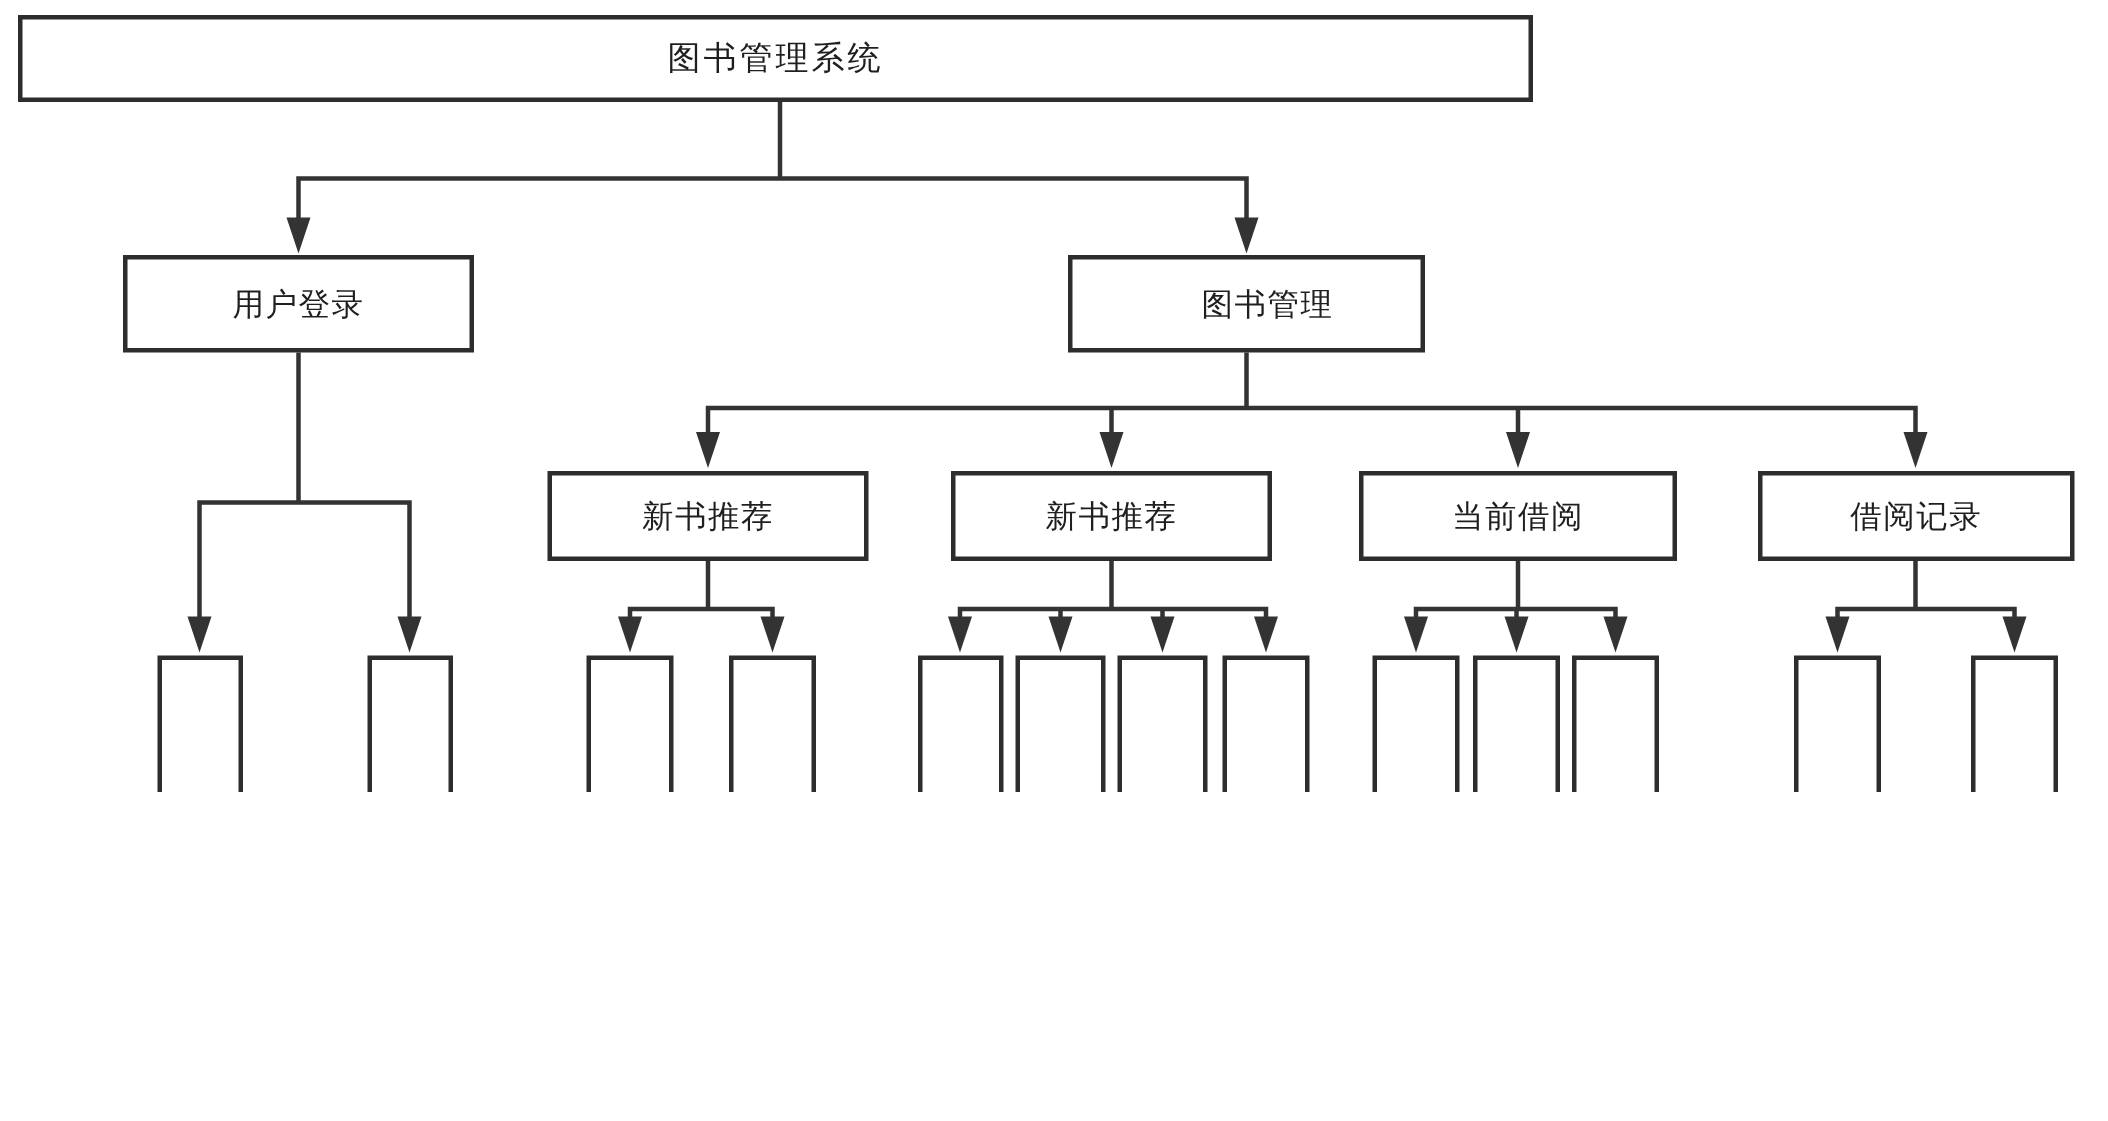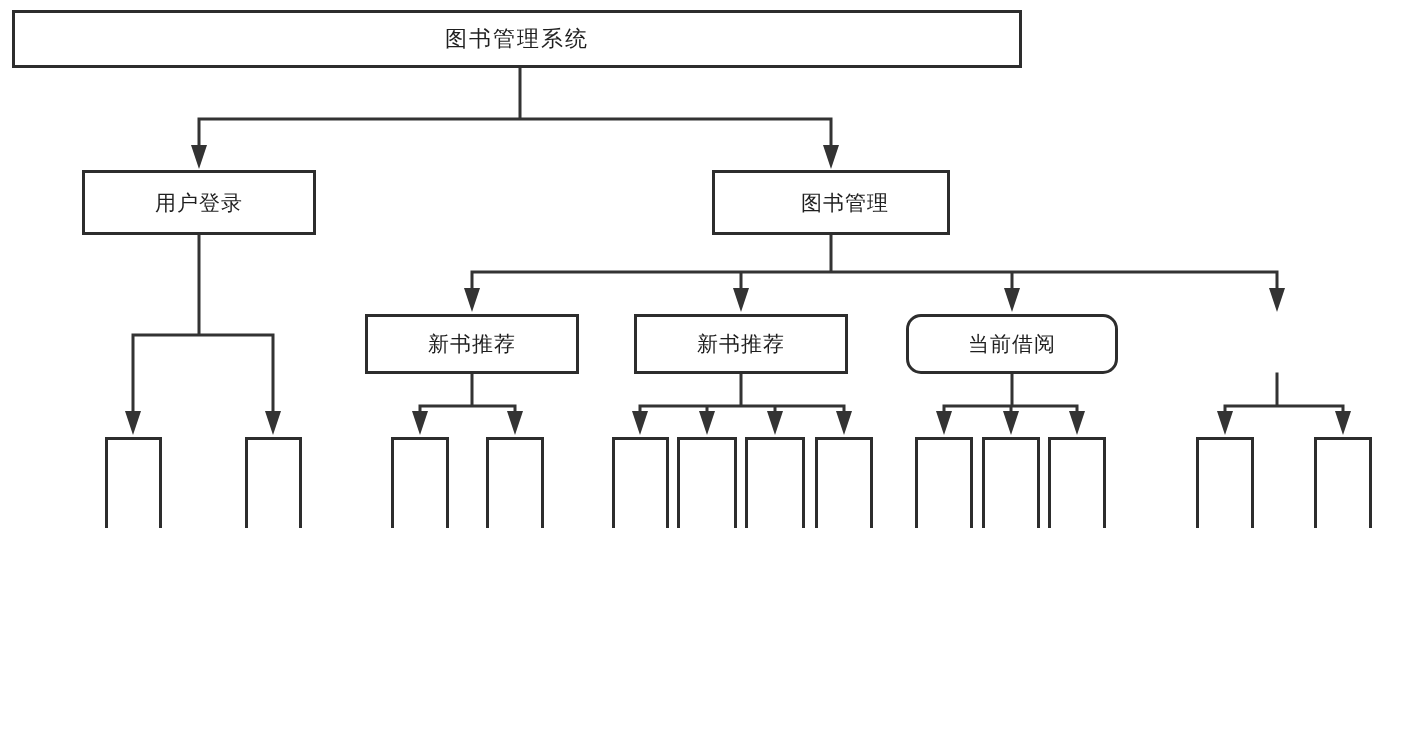--- a/index.html
+++ b/index.html
@@ -72,22 +72,25 @@
   <div class="node h-node" style="left:712px; top:170px; width:238px; height:65px;padding-left:28px;">
     <span>图书管理</span>
   </div>
 
   <div class="node h-node" style="left:365px; top:314px; width:214px; height:60px;">
     <span>新书推荐</span>
   </div>
   <div class="node h-node" style="left:634px; top:314px; width:214px; height:60px;">
     <span>新书推荐</span>
   </div>
-  <div class="node h-node" style="left:906px; top:314px; width:212px; height:60px;border-radius:15px;">
+  <div class="node h-node" style="left:906px; top:314px; width:212px; height:60px;">
     <span>当前借阅</span>
+  </div>
+  <div class="node h-node" style="left:1172px; top:314px; width:211px; height:60px;">
+    <span>借阅记录</span>
   </div>
 
   <div class="node v-node" style="left:105px; top:437px; width:57px; height:300px;">
     <span>用户登录</span>
   </div>
   <div class="node v-node" style="left:245px; top:437px; width:57px; height:300px;">
     <span>注销登录</span>
   </div>
 
   <div class="node v-node" style="left:391px; top:437px; width:58px; height:300px;">

